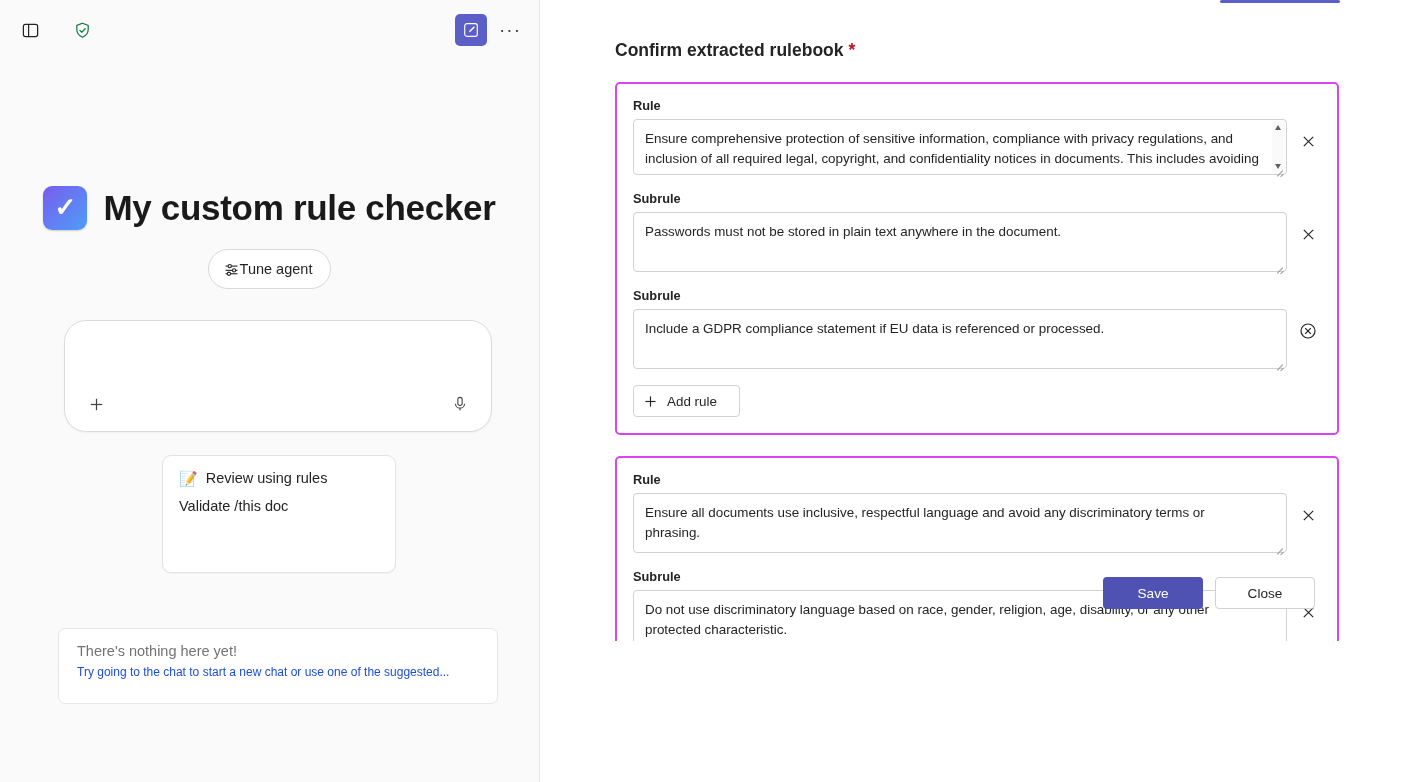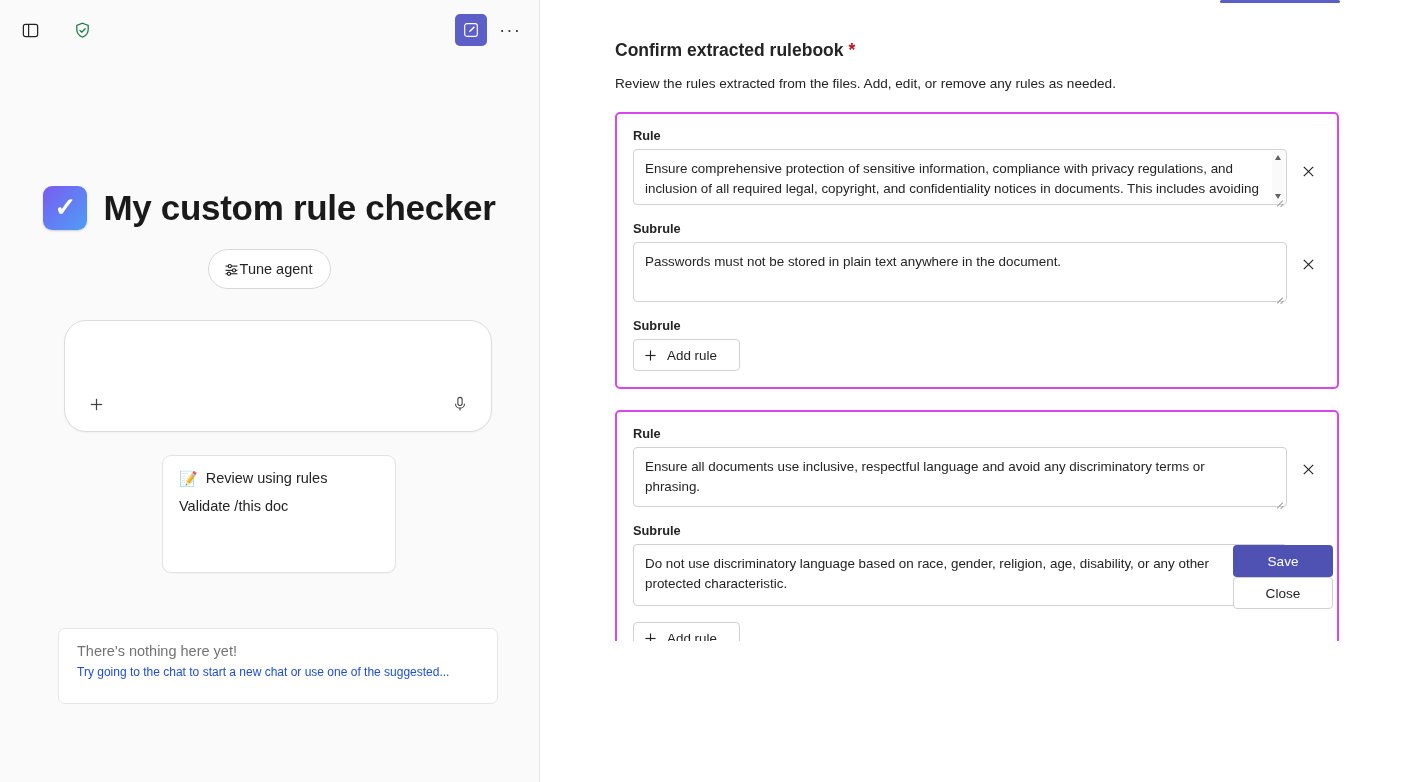--- a/index.html
+++ b/index.html
@@ -295,24 +295,24 @@
     align-items: center;
     gap: 9px;
     font-size: 13.4px;
     color: #242424;
     cursor: pointer;
     font-family: "Liberation Sans", sans-serif;
   }
 
   .footer-btns {
     position: absolute;
-    right: 71px;
+    right: 89px;
     bottom: 32px;
     display: flex;
-    flex-direction: column;
+    gap: 12px;
   }
   .btn-primary {
     width: 100px; height: 32px;
     background: #4f52b2;
     color: #fff;
     border: none;
     border-radius: 4px;
     font-size: 13.6px;
     cursor: pointer;
     font-family: "Liberation Sans", sans-serif;
@@ -432,21 +432,20 @@
   </div>
 
   <div class="right-panel">
     <div class="top-accent"></div>
 
     <div class="rp-inner">
       <div class="rp-title">
         <span>Confirm extracted rulebook</span>
         <span class="req">*</span>
       </div>
-      <div class="rp-desc">Review the rules extracted from the files. Add, edit, or remove any rules as needed.</div>
 
       <div class="rule-group">
         <div>
           <div class="field-label">Rule</div>
           <div class="field-row">
             <div class="ta-wrap">
               <textarea class="ta ta-h1" style="">Ensure comprehensive protection of sensitive information, compliance with privacy regulations, and inclusion of all required legal, copyright, and confidentiality notices in documents. This includes avoiding</textarea>
               <div class="fake-scroll">
                 <div class="arrow-up"></div>
                 <div class="arrow-dn"></div>
@@ -473,20 +472,33 @@
               <svg width="15" height="15" viewBox="0 0 16 16" fill="none">
                 <line x1="3" y1="3" x2="13" y2="13" stroke="#242424" stroke-width="1.25"></line>
                 <line x1="13" y1="3" x2="3" y2="13" stroke="#242424" stroke-width="1.25"></line>
               </svg>
             </div>
           </div>
         </div>
 
         <div>
           <div class="field-label">Subrule</div>
+          <div class="field-row">
+            <div class="ta-wrap">
+              <textarea class="ta ta-h2" style="">Include a GDPR compliance statement if EU data is referenced or processed.</textarea>
+              <div class="resize-grip"></div>
+            </div>
+            <div class="remove-btn">
+              <svg width="16" height="16" viewBox="0 0 16 16" fill="none">
+                <circle cx="8" cy="8" r="7" stroke="#242424" stroke-width="1.2"></circle>
+                <line x1="5.2" y1="5.2" x2="10.8" y2="10.8" stroke="#242424" stroke-width="1.2"></line>
+                <line x1="10.8" y1="5.2" x2="5.2" y2="10.8" stroke="#242424" stroke-width="1.2"></line>
+              </svg>
+            </div>
+          </div>
         </div>
 
         <button class="add-rule-btn">
           <span style="display:flex;">
             <svg width="15" height="15" viewBox="0 0 16 16" fill="none">
               <line x1="8" y1="2.6" x2="8" y2="13.4" stroke="#242424" stroke-width="1.25"></line>
               <line x1="2.6" y1="8" x2="13.4" y2="8" stroke="#242424" stroke-width="1.25"></line>
             </svg>
           </span>
           <span>Add rule</span>

